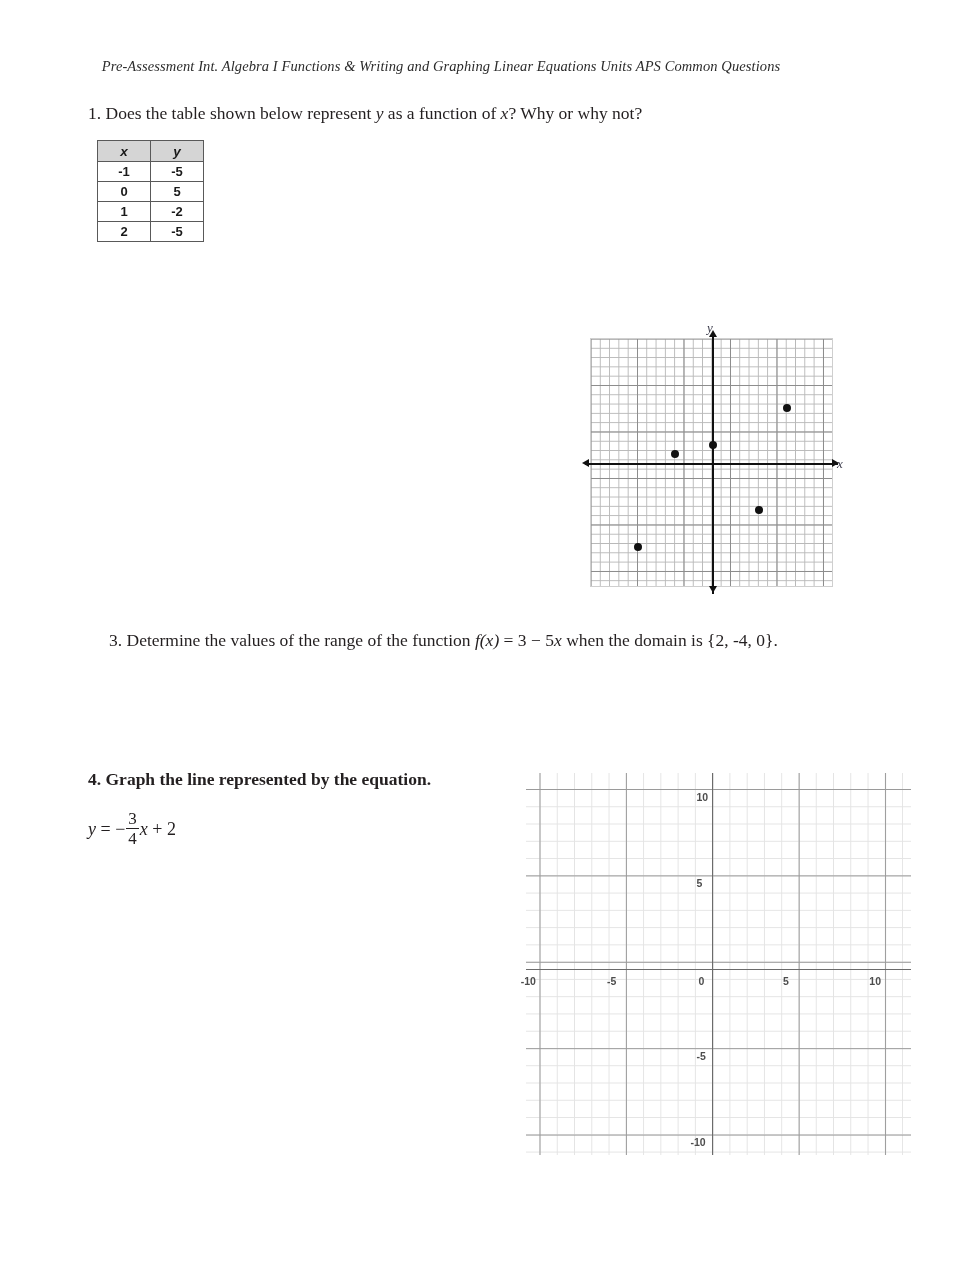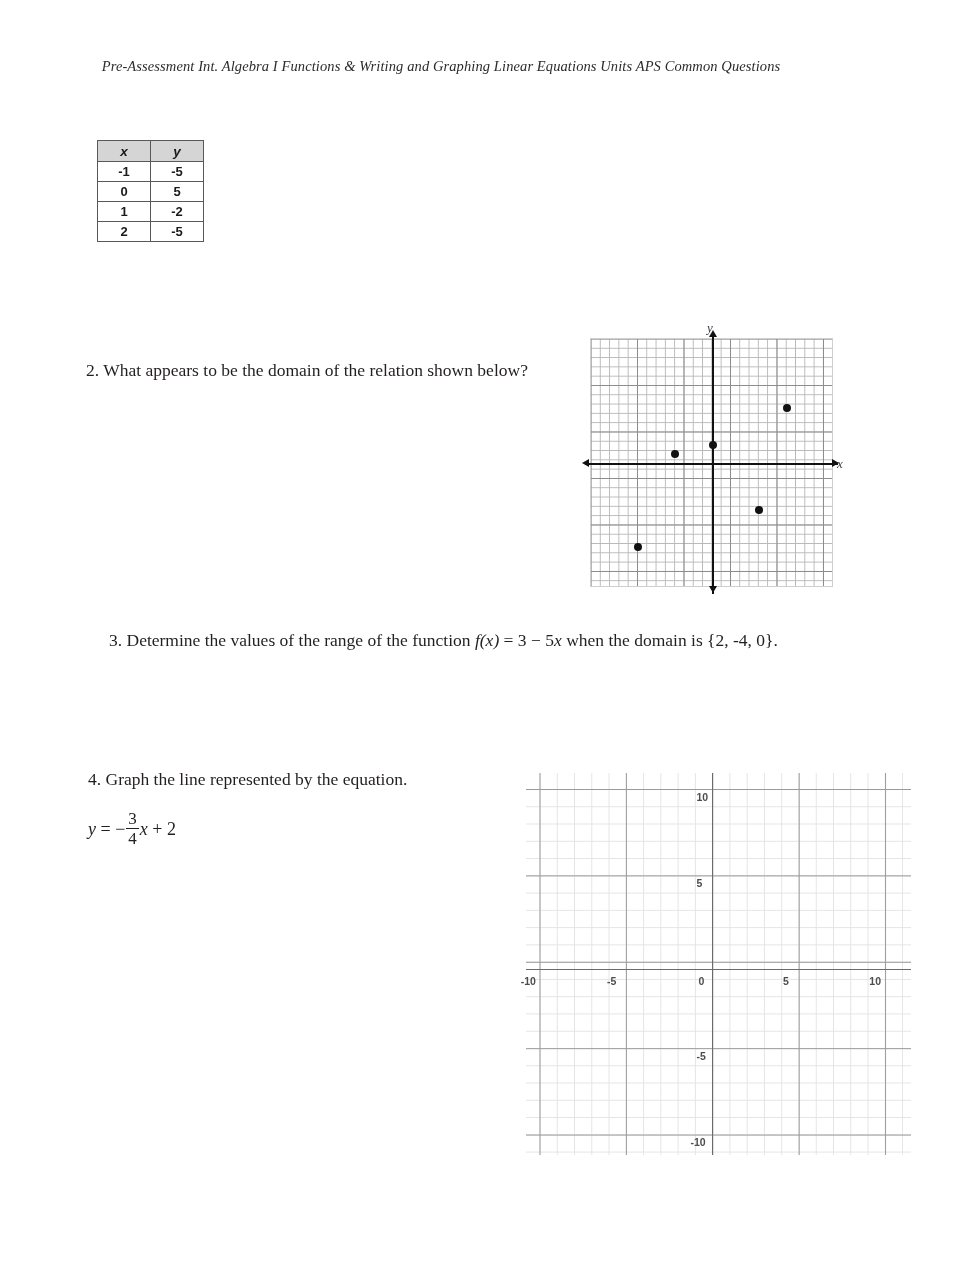--- a/index.html
+++ b/index.html
@@ -117,21 +117,21 @@
   #q3-text { left:88px; top:628px; width:830px;margin-left:21px; }
   .frac {
     display:inline-block; vertical-align:-0.52em;
     text-align:center; margin:0 1px;
   }
   .frac .num { display:block; font-size:17px; line-height:1.02; padding:0 2px; }
   .frac .bar { display:block; border-top:1.2px solid #231f20; margin:1px 0; }
   .frac .den { display:block; font-size:17px; line-height:1.02; padding:0 2px; }
 
   
-  #q4-text { left:88px; top:767px; width:430px; }
+  #q4-text { left:88px; top:767px; width:430px;font-weight:bold; }
   #q4-eq   { left:88px; top:810px; width:430px; font-size:18px; }
 
   
   .graph4 {
     position:absolute;
     left:526px; top:773px;
     width:385px; height:382px;
     background-color:#ffffff;
     background-image:
       linear-gradient(to right, #9a9a9a 0px, #9a9a9a 1px, transparent 1px),
@@ -165,20 +165,23 @@
     white-space:nowrap;
   }
 </style>
 </head>
 <body>
 
 <div class="page">
 
   <div class="doc-header">Pre-Assessment Int. Algebra I Functions &amp; Writing and Graphing Linear Equations Units APS Common Questions</div>
 
+  <div class="q" id="q1-text">
+    <span>1. Does the table shown below represent </span><i>y</i><span> as a function of </span><i>x</i><span>?  Why or why not?</span>
+  </div>
 
   <div class="table-wrap">
     <table class="vals">
       <tbody>
           <tr>
         <th>x</th>
         <th>y</th>
       </tr>
       <tr>
         <td>-1</td>
@@ -193,21 +196,20 @@
         <td>-2</td>
       </tr>
       <tr>
         <td>2</td>
         <td>-5</td>
       </tr>
     </tbody>
       </table>
   </div>
 
-  <div class="q" id="q2-text">2. What appears to be the domain of the relation shown below?</div>
 
   <div class="axis-letter" id="g2-ylab">y</div>
   <div class="axis-letter" id="g2-xlab">x</div>
 
   <div class="graph2">
     <div class="g2-axis-x"></div>
     <div class="g2-axis-y"></div>
     <div class="arrow arrow-left"></div>
     <div class="arrow arrow-right"></div>
     <div class="arrow arrow-up"></div>

